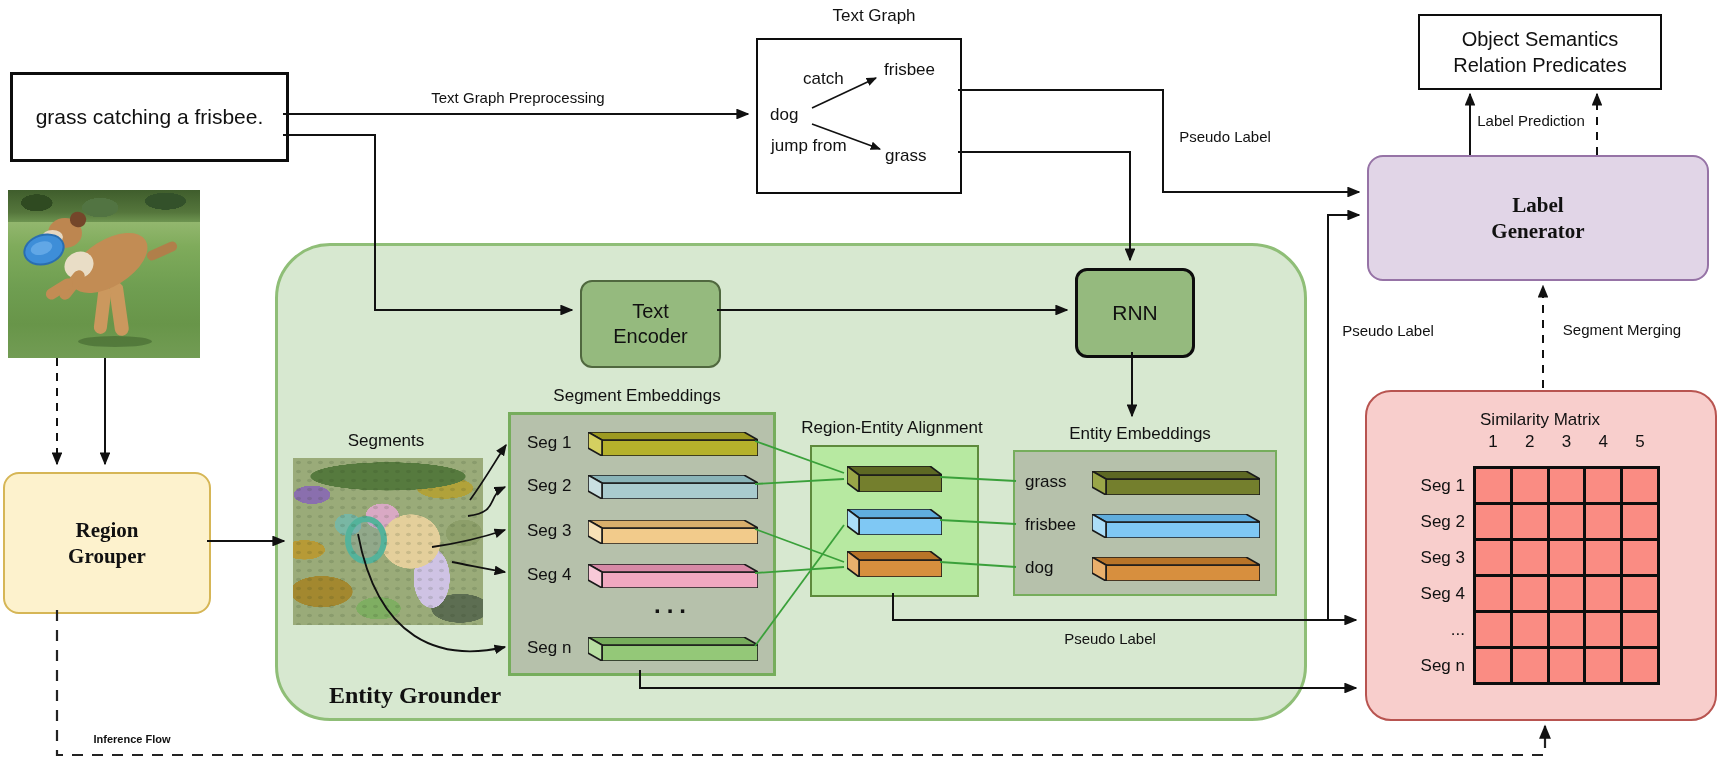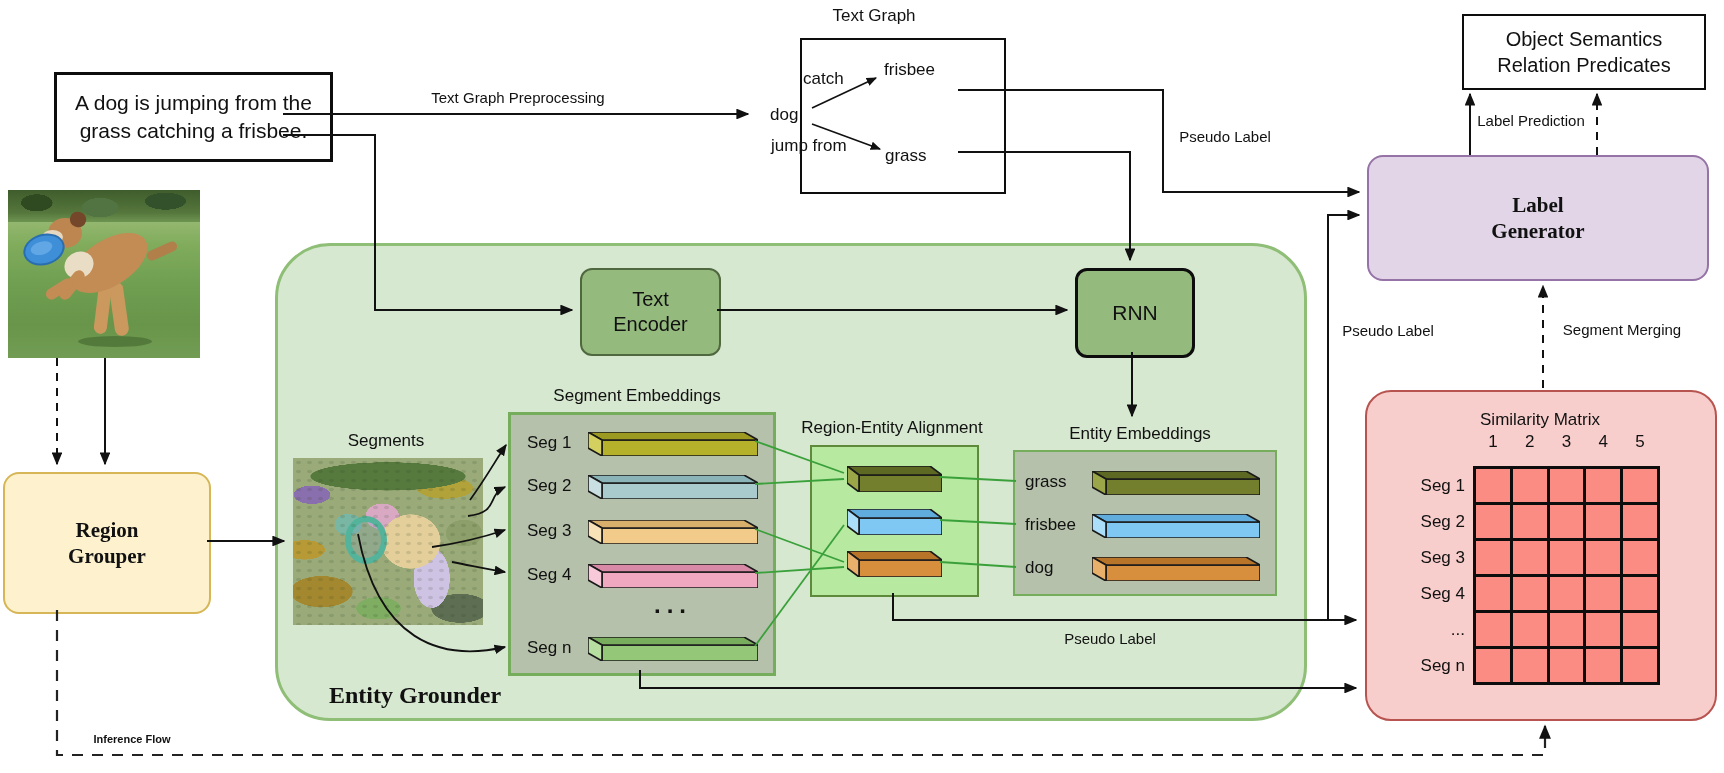--- a/index.html
+++ b/index.html
@@ -2,21 +2,21 @@
 <html><head>
 <meta charset="utf-8">
 <style>
   html,body{margin:0;padding:0;background:#ffffff;}
   #canvas{position:relative;width:1724px;height:773px;background:#fff;overflow:hidden;
           font-family:"Liberation Sans",sans-serif;color:#111;}
   .abs{position:absolute;}
   .ctr{text-align:center;}
   
   .wbox{position:absolute;background:#fff;border:3px solid #0d0d0d;display:flex;
-        flex-direction:column;justify-content:center;align-items:center;margin-left:44px;}
+        flex-direction:column;justify-content:center;align-items:center;}
   
   .sentence{font-size:21px;line-height:1.32;}
   .objbox{font-size:20px;line-height:1.3;}
   .rgrouper{background:#fdf2cd;border:2.5px solid #d6b656;border-radius:16px;}
   .lgen{background:#e1d5e7;border:2.5px solid #9673a6;border-radius:16px;}
   .smerger{background:#f8cecc;border:2.5px solid #b85450;border-radius:26px;}
   .egrounder{background:#d7e8d0;border:3px solid #8fbe77;border-radius:55px;}
   .gnode{position:absolute;background:#95ba7e;display:flex;flex-direction:column;
          justify-content:center;align-items:center;font-size:20px;line-height:1.25;}
   .tenc{border:2.5px solid #50683f;border-radius:12px;}
@@ -84,21 +84,20 @@
 </style>
 </head>
 <body>
 
 <div id="canvas">
 
   <div class="egrounder abs" style="left:275px;top:243px;width:1026px;height:472px;"></div>
   <div class="abs serifttl" style="left:300px;top:680px;width:230px;font-size:24px;text-align:center;">Entity Grounder</div>
 
   <div class="wbox sentence" style="left:10px;top:72px;width:273px;height:84px;">
-    <div>A dog is jumping from the</div>
     <div>grass catching a frisbee.</div>
   </div>
 
   <div class="photo">
     <div class="grass"></div>
     <div class="trees"></div>
     <div class="shadow"></div>
     <div class="dogpart tail"></div>
     <div class="dogpart leg-h1"></div>
     <div class="dogpart leg-h2"></div>
@@ -130,21 +129,21 @@
     <div>Region</div>
     <div>Grouper</div>
   </div>
 
   <div class="abs lgen serifttl ctr" style="left:1367px;top:155px;width:338px;height:122px;display:flex;
         flex-direction:column;justify-content:center;align-items:center;font-size:21px;">
     <div>Label</div>
     <div>Generator</div>
   </div>
 
-  <div class="gnode tenc" style="left:580px;top:268px;width:137px;height:84px;">
+  <div class="gnode tenc" style="left:580px;top:280px;width:137px;height:84px;">
     <div>Text</div>
     <div>Encoder</div>
   </div>
   <div class="gnode rnn" style="left:1075px;top:268px;width:114px;height:84px;">
     <div>RNN</div>
   </div>
 
   <div class="smallttl" style="left:331px;top:431px;width:110px;">Segments</div>
   <div class="segimg">
     <div class="ring"></div>

